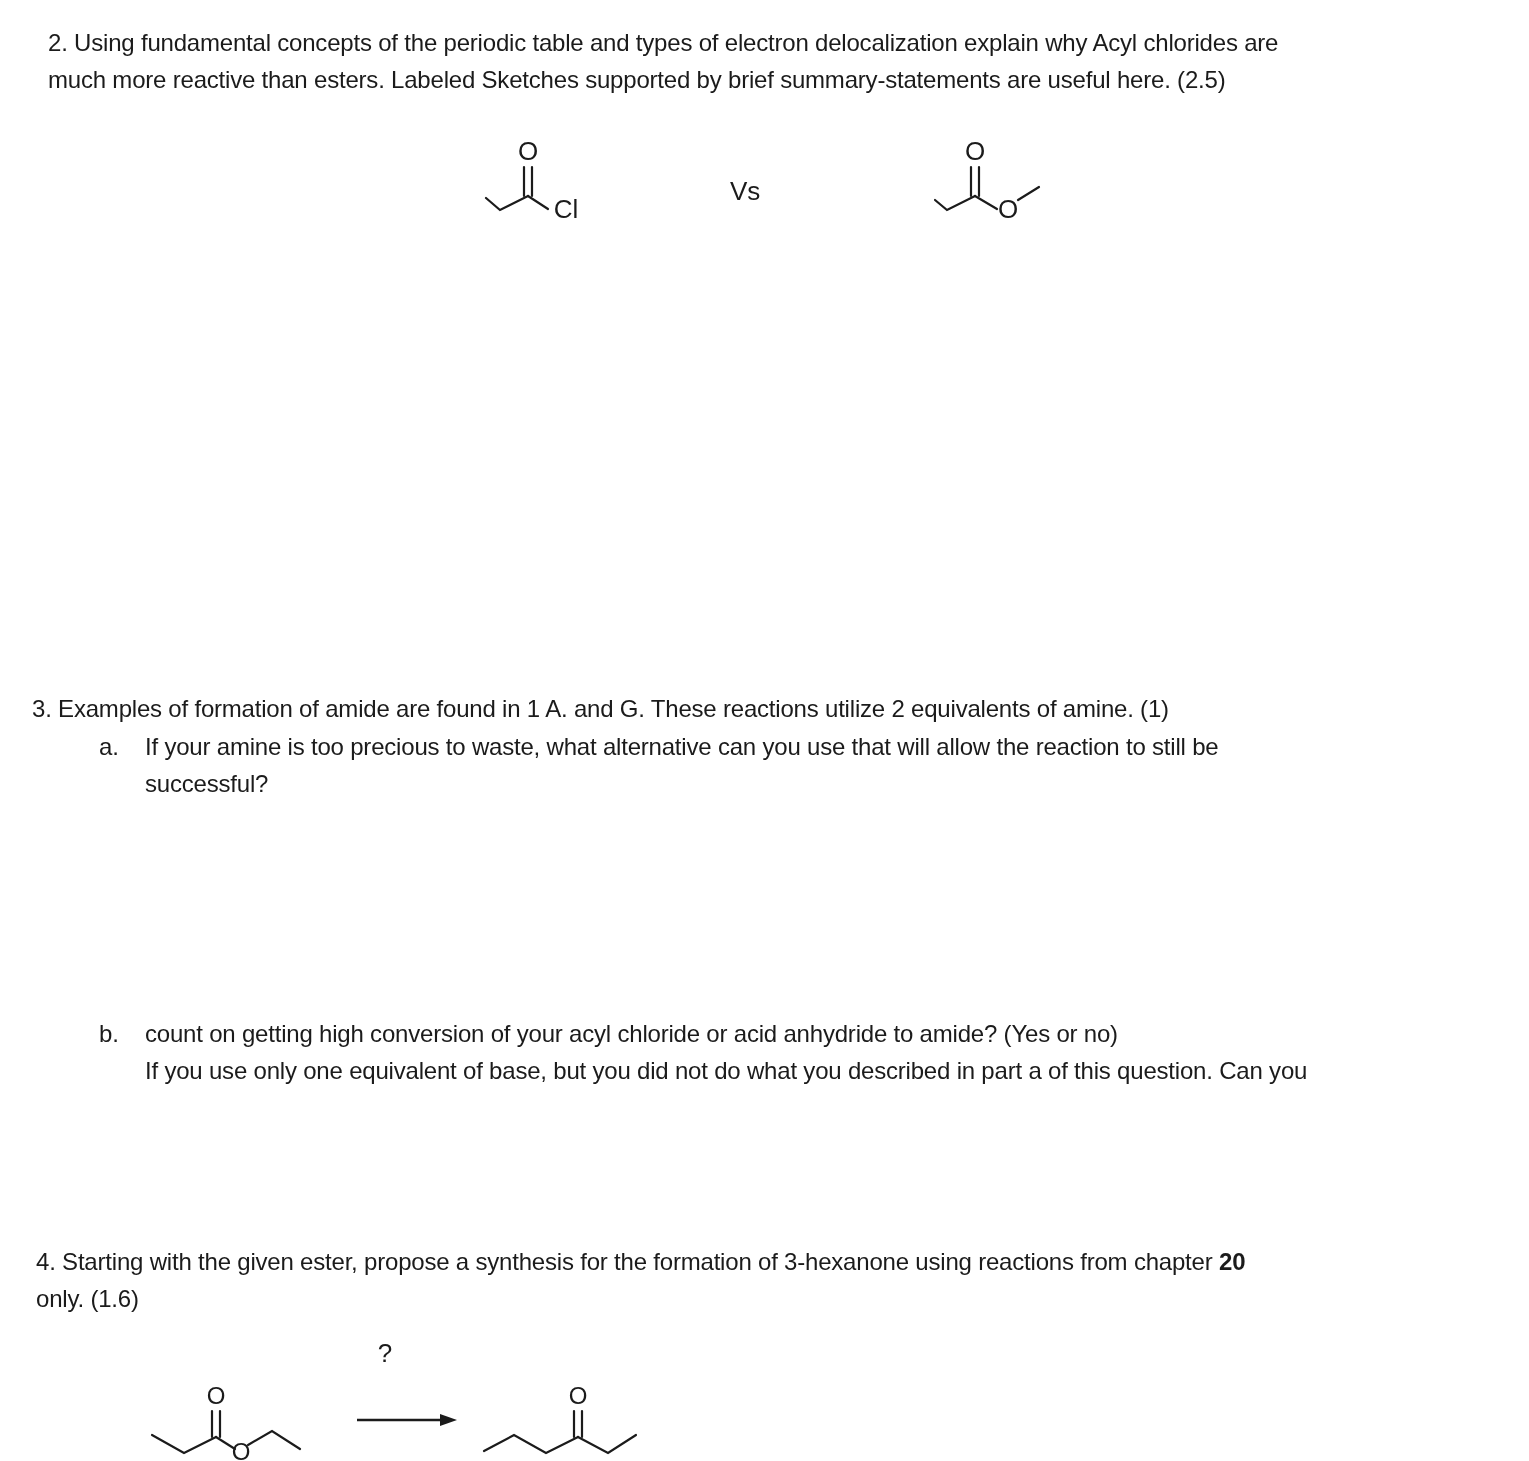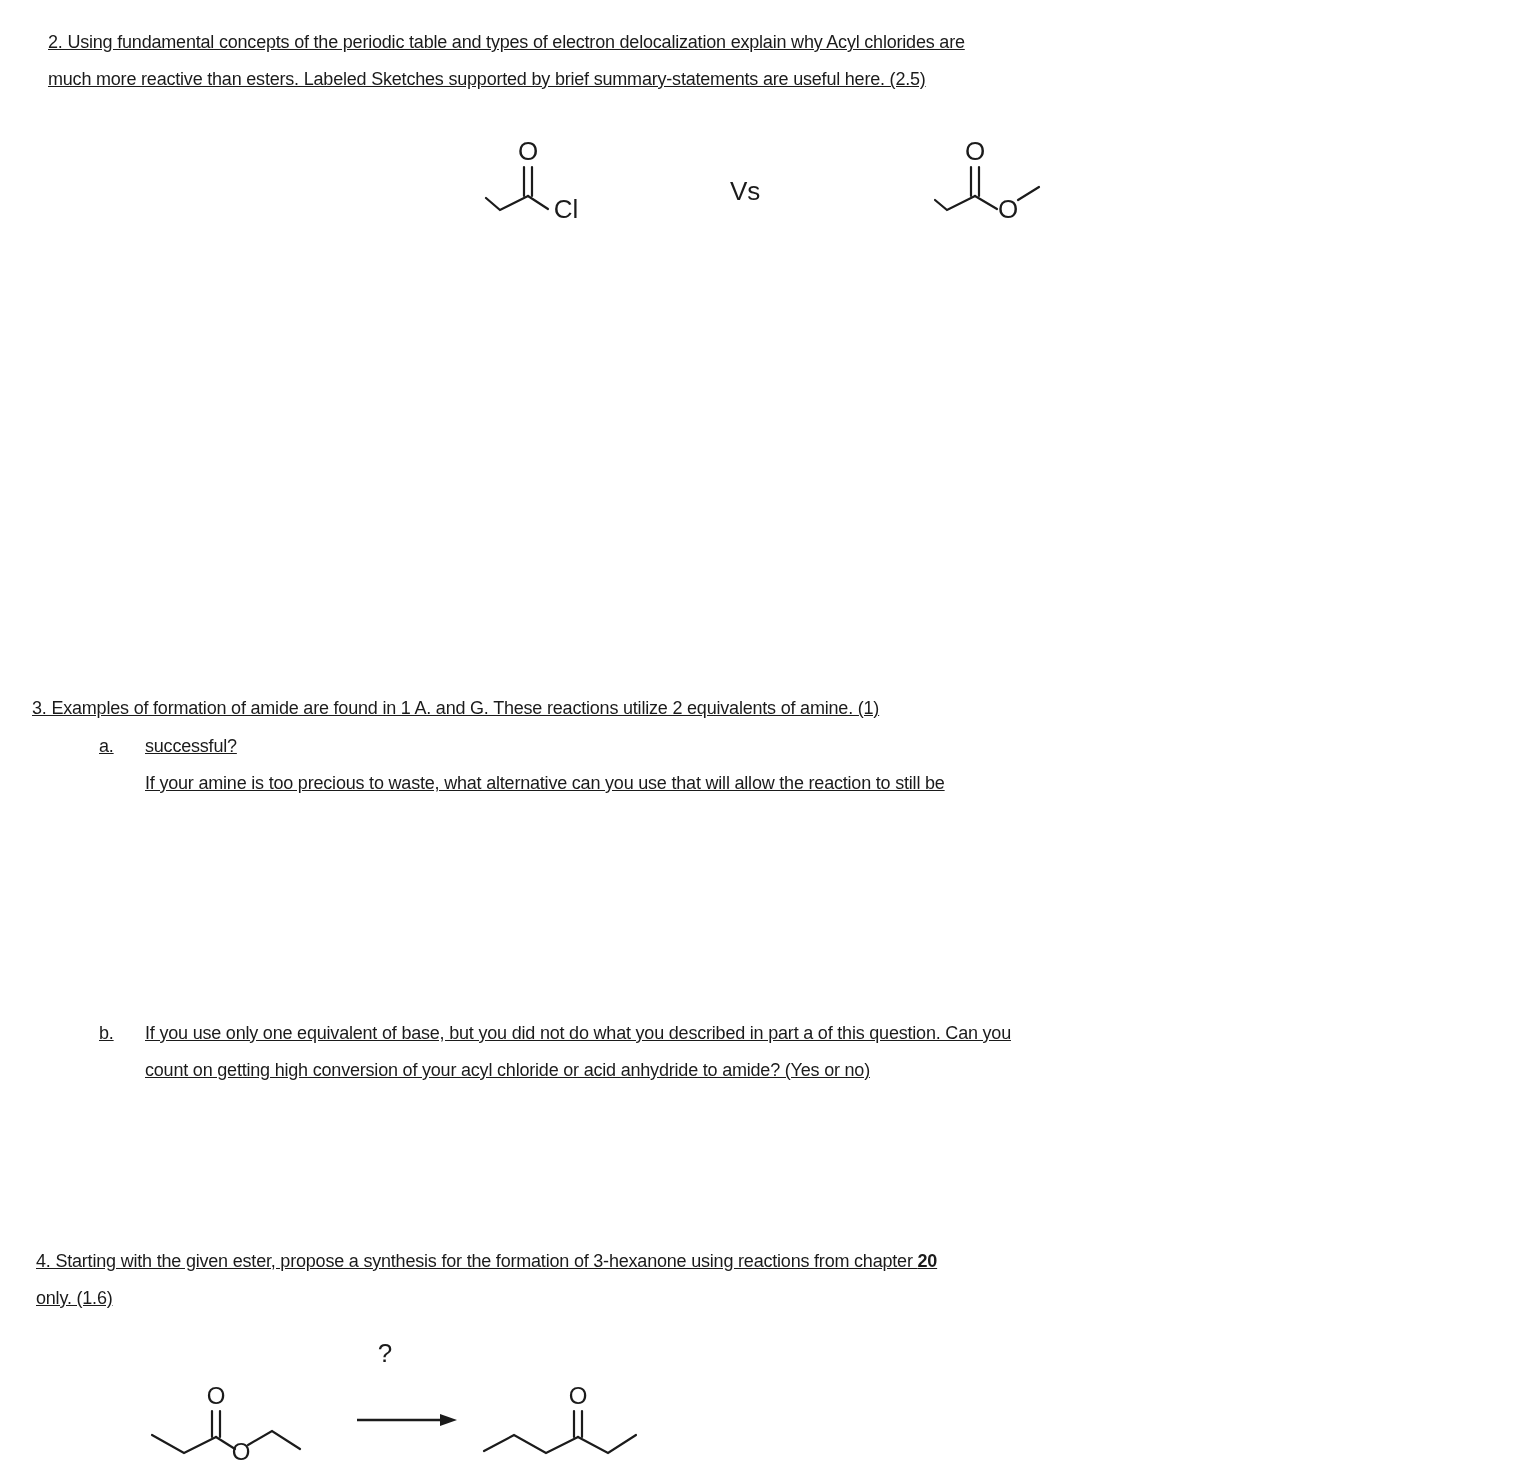--- a/index.html
+++ b/index.html
@@ -7,25 +7,24 @@
   body {
     position: relative;
     width: 1529px;
     height: 1461px;
     overflow: hidden;
     font-family: "Liberation Sans", sans-serif;
     color: #1b1b1b;
   }
   .abs { position: absolute; }
   .doc-text {
-    font-size: 18px;
+    font-size: 24px;
     line-height: 37px;
     letter-spacing: -0.2px;
     color: #1b1b1b;
-    text-decoration: underline;
   }
   .bold { font-weight: bold; }
   .part {
     display: flex;
     align-items: flex-start;
   }
   .part .marker {
     width: 46px;
     flex: 0 0 46px;
   }
@@ -87,30 +86,30 @@
     <line class="bond" x1="93" y1="65" x2="114" y2="52"></line>
   </g>
   <text class="atom" x="83" y="83" text-anchor="middle">O</text>
 </svg>
 
 <div class="abs doc-text" style="left:32px; top:690px; width:1460px;">3. Examples of formation of amide are found in 1 A. and G. These reactions utilize 2 equivalents of amine. (1)</div>
 
 <div class="abs doc-text part" style="left:99px; top:728px; width:1380px;">
   <div class="marker">a.</div>
   <div class="part-body">
+    <div>If your amine is too precious to waste, what alternative can you use that will allow the reaction to still be</div>
     <div>successful?</div>
-    <div>If your amine is too precious to waste, what alternative can you use that will allow the reaction to still be</div>
   </div>
 </div>
 
 <div class="abs doc-text part" style="left:99px; top:1015px; width:1400px;">
   <div class="marker">b.</div>
   <div class="part-body">
+    <div>count on getting high conversion of your acyl chloride or acid anhydride to amide? (Yes or no)</div>
     <div>If you use only one equivalent of base, but you did not do what you described in part a of this question.  Can you</div>
-    <div>count on getting high conversion of your acyl chloride or acid anhydride to amide? (Yes or no)</div>
   </div>
 </div>
 
 <div class="abs doc-text" style="left:36px; top:1243px; width:1460px;">
   <div><span>4. Starting with the given ester, propose a synthesis for the formation of 3-hexanone using reactions from chapter </span><span class="bold">20</span></div>
   <div>only. (1.6)</div>
 </div>
 
 <svg class="abs" style="left:135px; top:1373px;" width="195" height="88" viewBox="0 0 195 88">
   <text class="atom-sm" x="81" y="31" text-anchor="middle">O</text>

